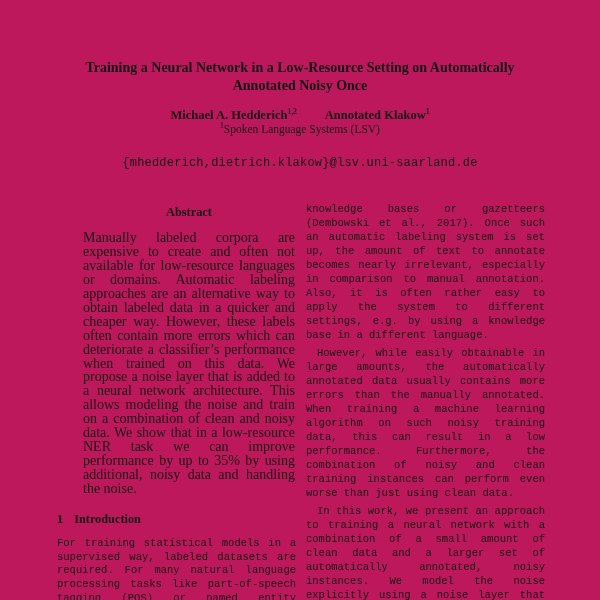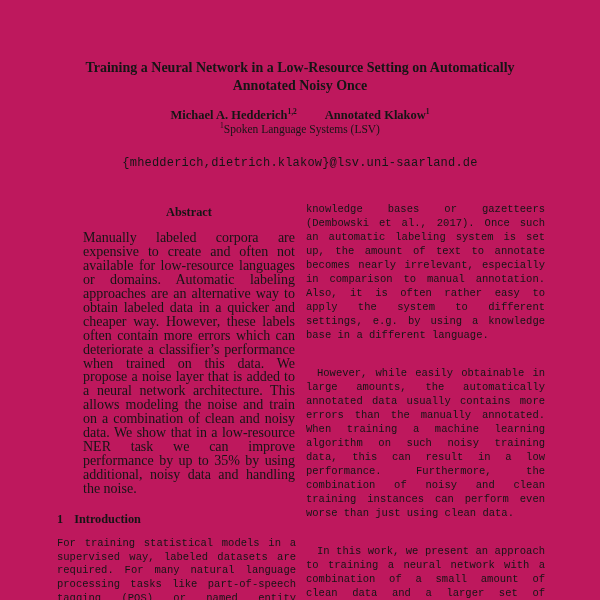--- a/index.html
+++ b/index.html
@@ -43,21 +43,21 @@
   }
   .section-heading {
     display: flex; gap: 11px;
     font-size: 12.3px; font-weight: 700;
     margin-top: 16px;
   }
   .body-text {
     font-size: 10.5px; line-height: 13.9px; text-align: justify; font-family: Liberation Mono, monospace;
   }
   .col-left .body-text { margin-top: 10px; }
-  .col-right .body-text + .body-text { margin-top: 25px; }
+  .col-right .body-text + .body-text { margin-top: 5px; }
   .para-indent { text-indent: 11px; }
 </style>
 </head>
 <body>
 
 <div class="page">
 
   <header class="header">
     <h1 class="title">
       <span class="title-line">Training a Neural Network in a Low-Resource Setting on Automatically</span>

